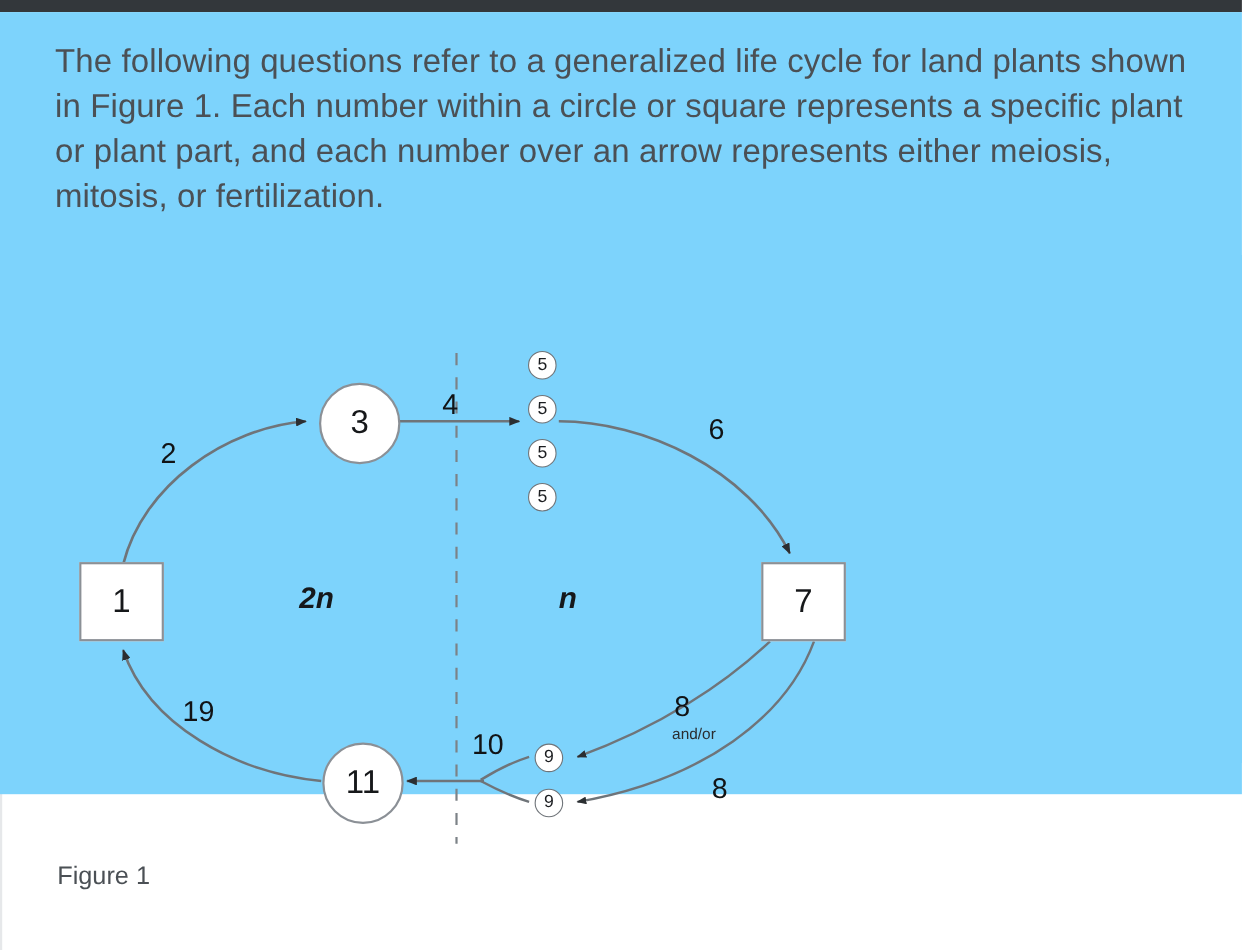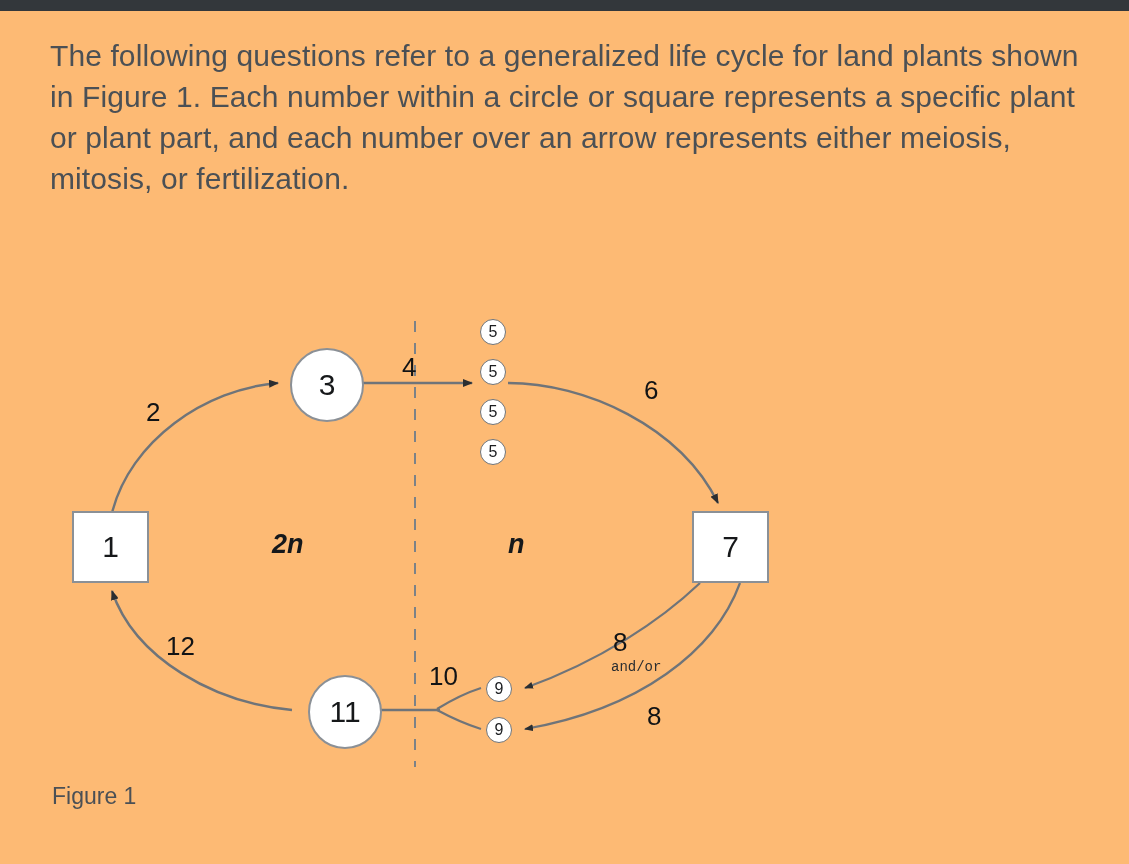--- a/index.html
+++ b/index.html
@@ -25,22 +25,22 @@
     position: absolute;
     left: 0; top: 11px;
     width: 2px;
     height: 853px;
     background: #e6e8ea;
   }
   .page {
     position: absolute;
     left: 0; top: 11px;
     width: 1129px;
-    height: 853px;
-    background: #fdba74;
+    height: 711px;
+    background: #7dd3fc;
   }
   .intro {
     position: absolute;
     left: 50px;
     top: 24px;
     width: 1040px;
     font-family: "Liberation Sans", sans-serif;
     font-size: 30px;
     line-height: 41px;
     color: #4b5055;
@@ -114,21 +114,21 @@
     font-style: italic;
     font-weight: bold;
     color: #15181b;
     font-family: Liberation Sans, sans-serif;
     white-space: nowrap;
   }
   .andor-label {
     position: absolute;
     font-size: 14px;
     color: #2a2d30;
-    font-family: Liberation Mono, monospace;
+    font-family: Liberation Sans, sans-serif;
     white-space: nowrap;
   }
 </style>
 </head>
 <body>
 
 <div class="top-bar"></div>
 <div class="left-rule"></div>
 
 <div class="page">
@@ -172,21 +172,21 @@
     </div>
 
     <div class="node-box" style="left:692px; top:220px; width:73px; height:68px;">
       <span>7</span>
     </div>
 
     <div class="node-circle" style="left:290px; top:57px; width:70px; height:70px;">
       <span>3</span>
     </div>
 
-    <div class="node-circle" style="left:308px; top:384px; width:70px; height:70px;text-align:right;">
+    <div class="node-circle" style="left:293px; top:384px; width:70px; height:70px;text-align:right;">
       <span>11</span>
     </div>
 
     <div class="mini-circle" style="left:480px; top:28px;">
       <span>5</span>
     </div>
     <div class="mini-circle" style="left:480px; top:68px;">
       <span>5</span>
     </div>
     <div class="mini-circle" style="left:480px; top:108px;">
@@ -202,21 +202,21 @@
     <div class="mini-circle" style="left:486px; top:426px;">
       <span>9</span>
     </div>
 
     <div class="edge-label" style="left:146px; top:106px;">2</div>
     <div class="edge-label" style="left:402px; top:61px;">4</div>
     <div class="edge-label" style="left:644px; top:84px;">6</div>
     <div class="edge-label" style="left:613px; top:336px;">8</div>
     <div class="edge-label" style="left:647px; top:410px;">8</div>
     <div class="edge-label" style="left:399px; top:370px;margin-left:30px;">10</div>
-    <div class="edge-label" style="left:166px; top:340px;">12</div>
+    <div class="edge-label" style="left:166px; top:340px;">19</div>
 
     <div class="andor-label" style="left:611px; top:368px;">and/or</div>
 
     <div class="ploidy-label" style="left:272px; top:238px;">2n</div>
     <div class="ploidy-label" style="left:508px; top:238px;">n</div>
 
   </div>
 
   <div class="figure-caption">Figure 1</div>
 

